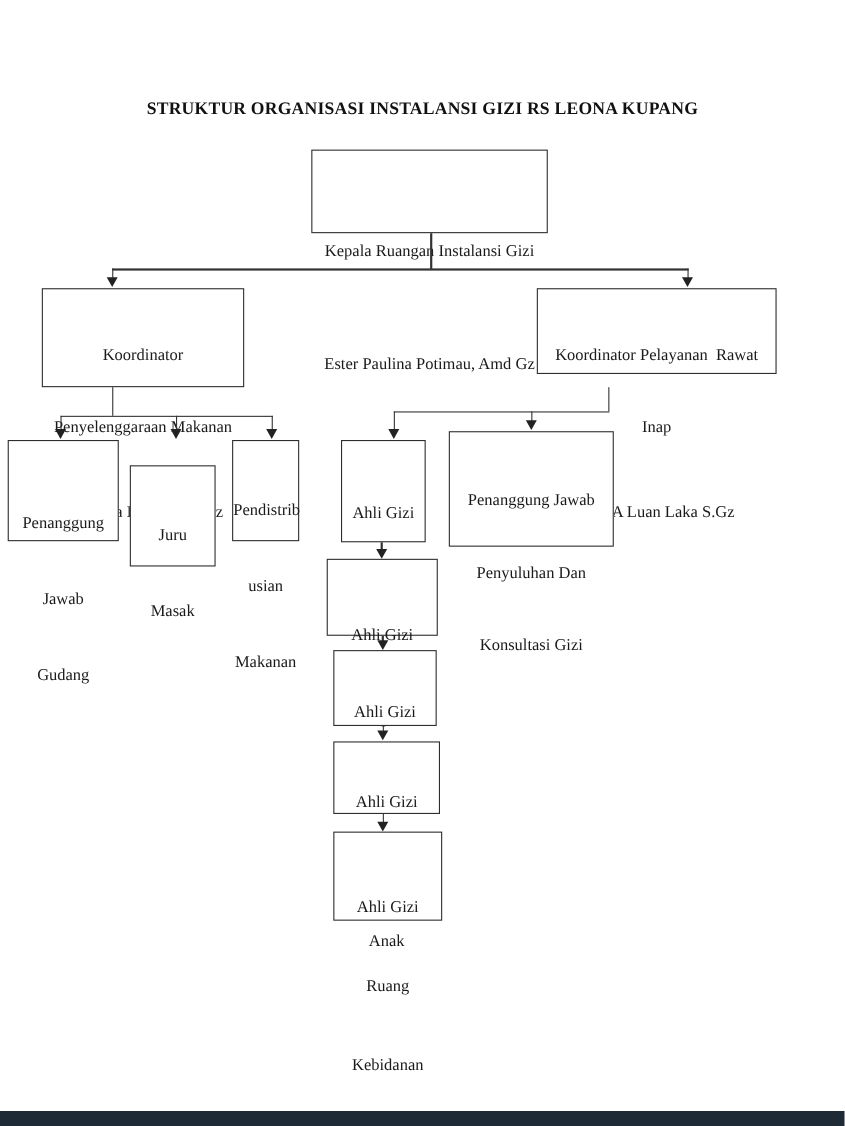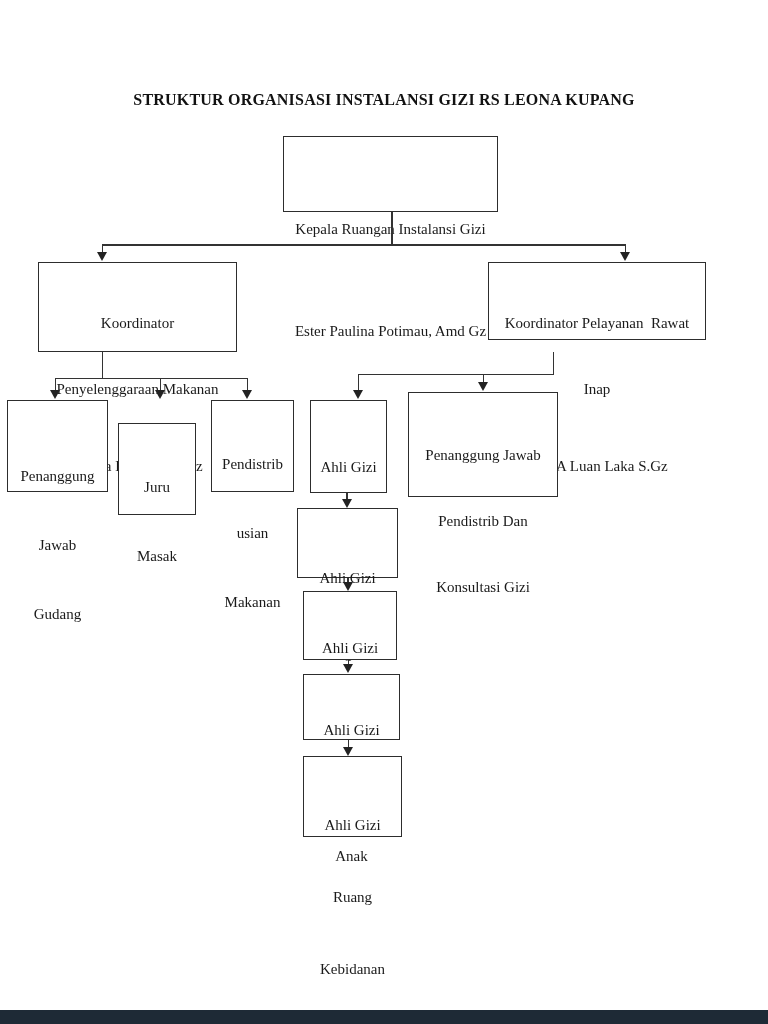--- a/index.html
+++ b/index.html
@@ -40,21 +40,21 @@
     <div class="ln">Ester Paulina Potimau, Amd Gz</div>
   </div>
 
   <div class="vline" style="left:391px;top:212px;height:33px;"></div>
   <div class="hline" style="left:101.5px;top:244px;width:524px;"></div>
   <div class="vline" style="left:101.5px;top:244px;height:10px;"></div>
   <div class="arrow" style="left:97px;top:252px;"></div>
   <div class="vline" style="left:624.5px;top:244px;height:10px;"></div>
   <div class="arrow" style="left:620px;top:252px;"></div>
 
-  <div class="node" style="left:38px;top:262px;width:199px;height:90px;padding-top:5px;">
+  <div class="node" style="left:38px;top:262px;width:184px;height:90px;padding-top:5px;">
     <div class="ln">Koordinator</div>
     <div class="ln">Penyelenggaraan Makanan</div>
     <div class="ln ln-left gap-top">Ermelinda Kono Amd.Gz</div>
   </div>
 
   <div class="node" style="left:488px;top:262px;width:218px;height:78px;padding-top:5px;">
     <div class="ln">Koordinator Pelayanan  Rawat</div>
     <div class="ln">Inap</div>
     <div class="ln ln-left gap-top">Agustina A Luan Laka S.Gz</div>
   </div>
@@ -79,35 +79,35 @@
     <div class="ln">Penanggung</div>
     <div class="ln">Jawab</div>
     <div class="ln">Gudang</div>
   </div>
 
   <div class="node" style="left:118px;top:400px;width:78px;height:92px;padding-top:6px;line-height:23px;margin-top:23px;">
     <div class="ln">Juru</div>
     <div class="ln">Masak</div>
   </div>
 
-  <div class="node" style="left:211px;top:400px;width:83px;height:92px;padding-top:6px;line-height:23px;">
+  <div class="node" style="left:211px;top:400px;width:61px;height:92px;padding-top:6px;line-height:23px;">
     <div class="ln">Pendistrib</div>
     <div class="ln">usian</div>
     <div class="ln">Makanan</div>
   </div>
 
   <div class="node" style="left:310px;top:400px;width:77px;height:93px;padding-top:9px;line-height:23px;">
     <div class="ln">Ahli Gizi</div>
     <div class="ln">Ruangan</div>
     <div class="ln">Interna</div>
   </div>
 
   <div class="node" style="left:408px;top:392px;width:150px;height:105px;padding-top:7px;">
     <div class="ln">Penanggung Jawab</div>
-    <div class="ln">Pendistrib Dan</div>
+    <div class="ln">Penyuluhan Dan</div>
     <div class="ln">Konsultasi Gizi</div>
   </div>
 
   <div class="vline" style="left:346px;top:493px;height:7px;"></div>
   <div class="arrow" style="left:341.5px;top:499px;"></div>
 
   <div class="node" style="left:297px;top:508px;width:101px;height:70px;padding-top:7px;line-height:25px;">
     <div class="ln">Ahli Gizi</div>
     <div class="ln">Ruang ICU</div>
   </div>

